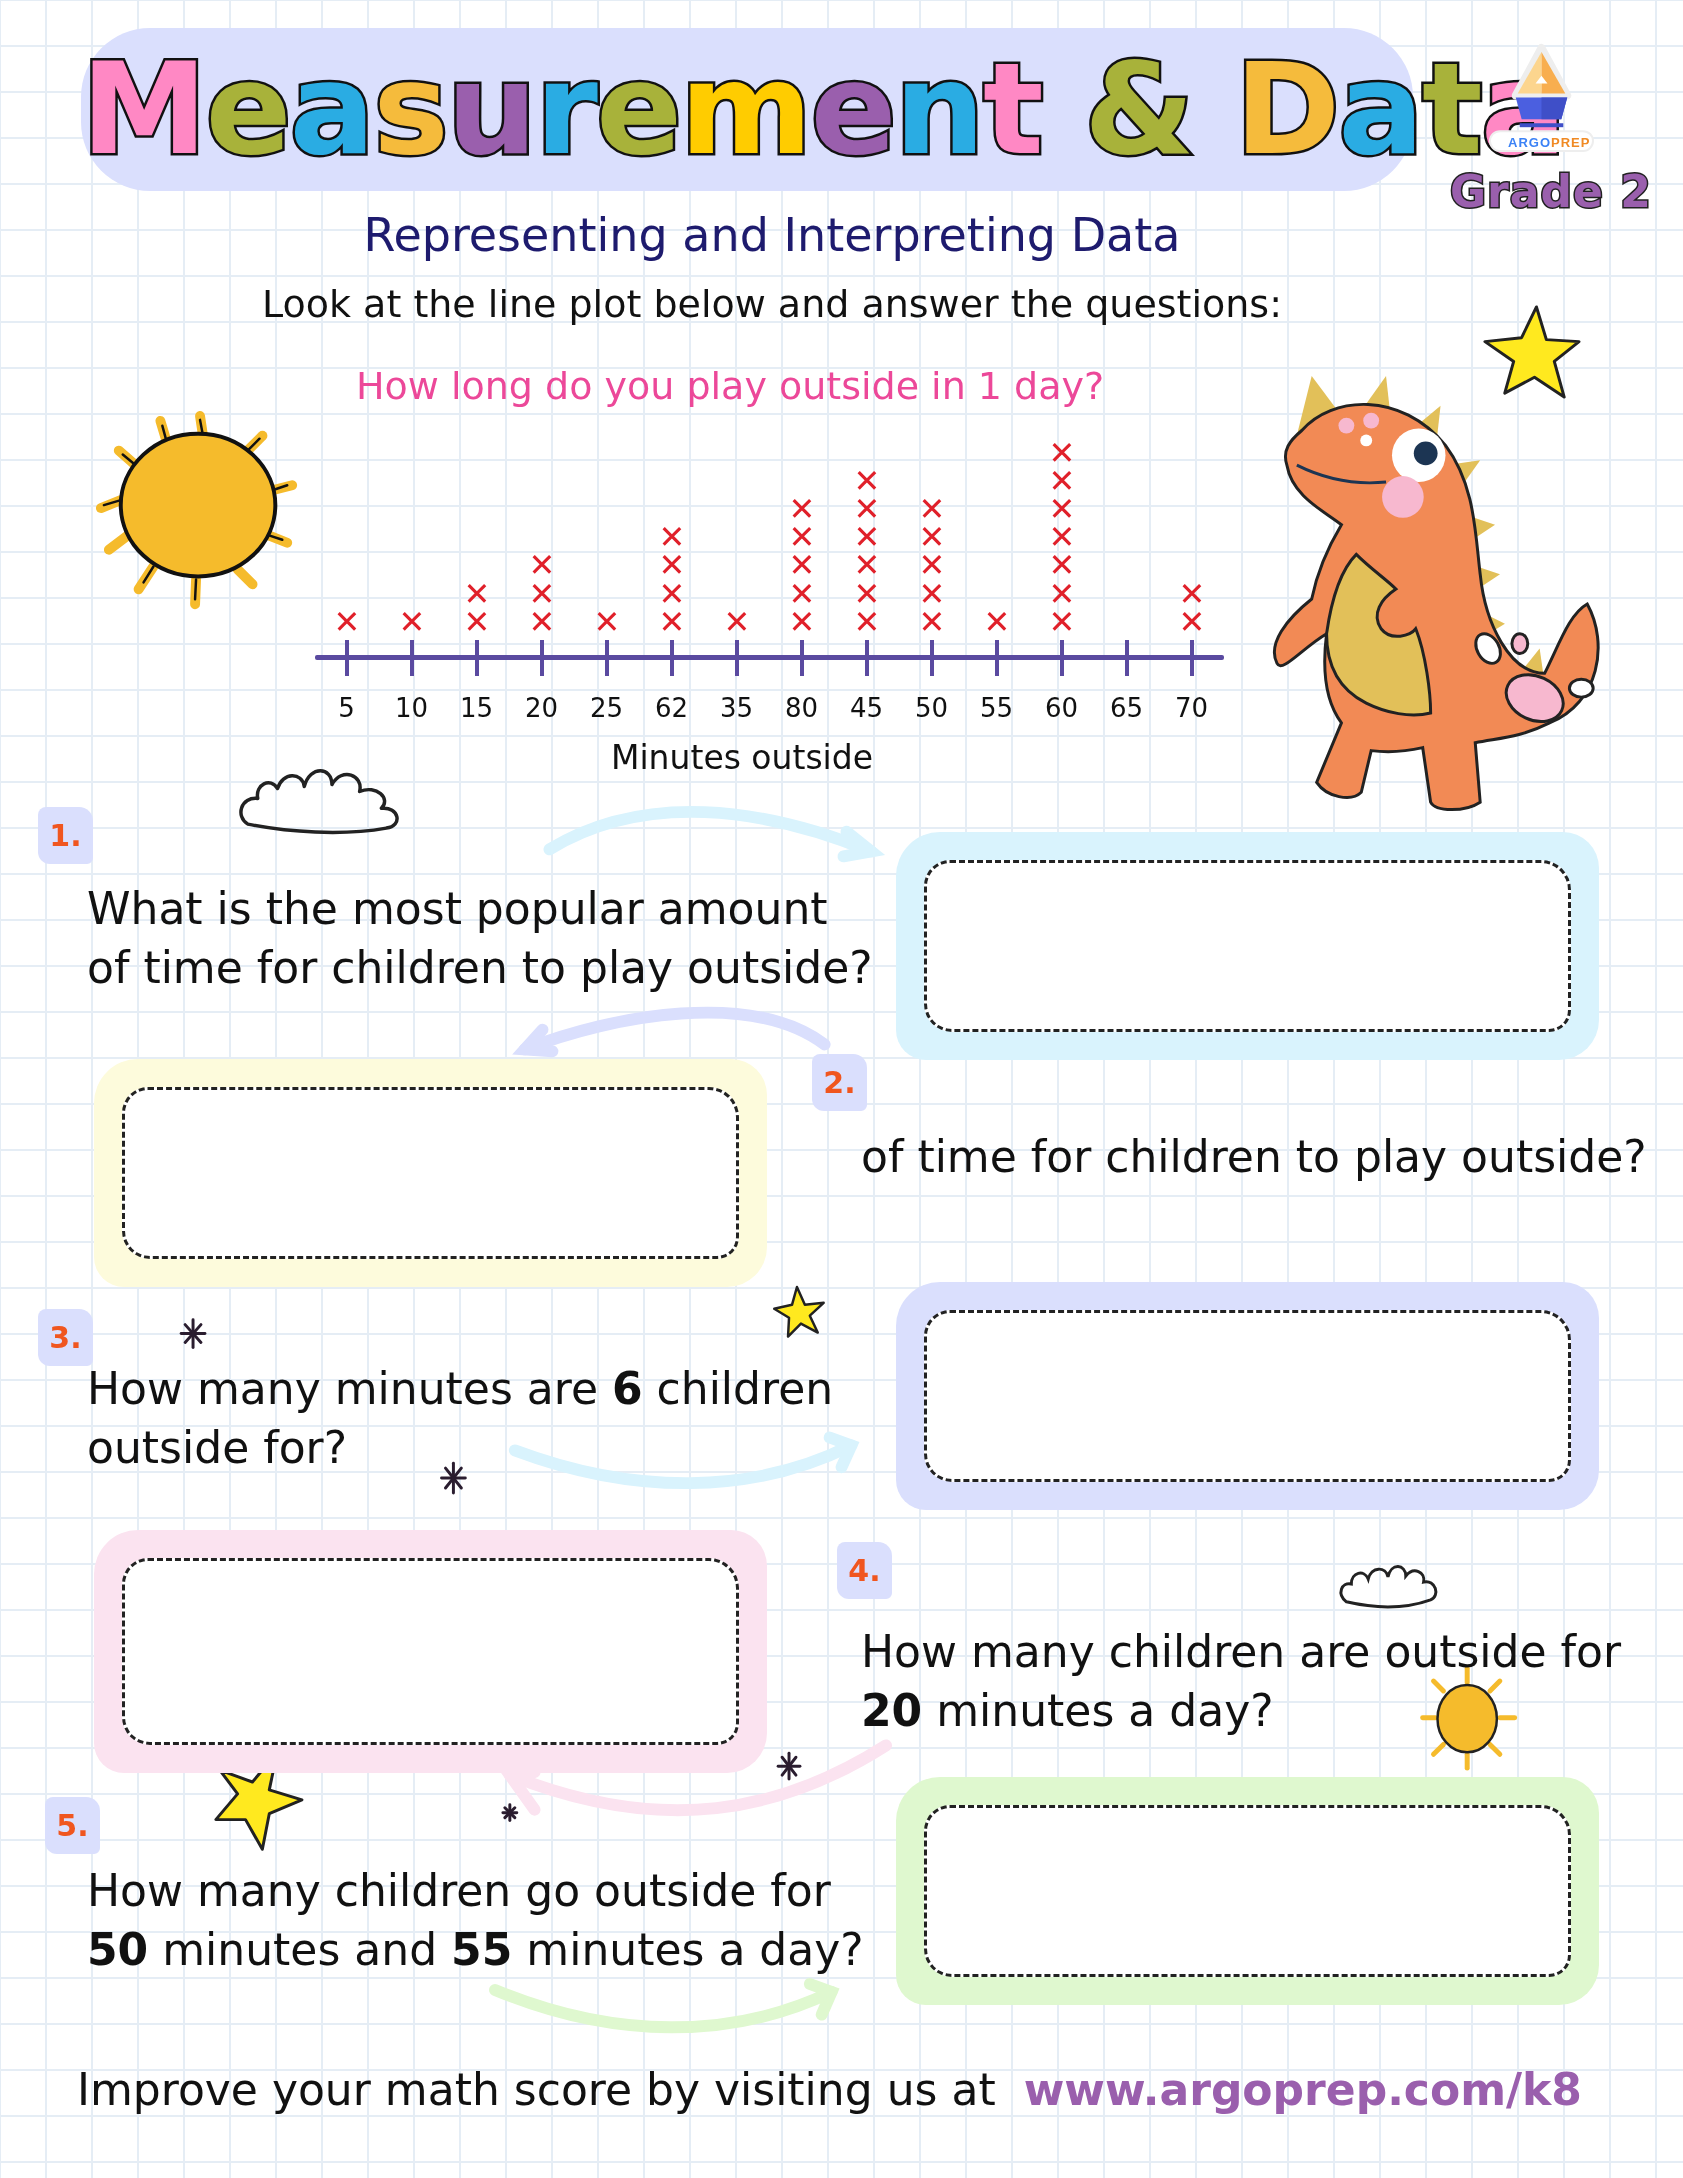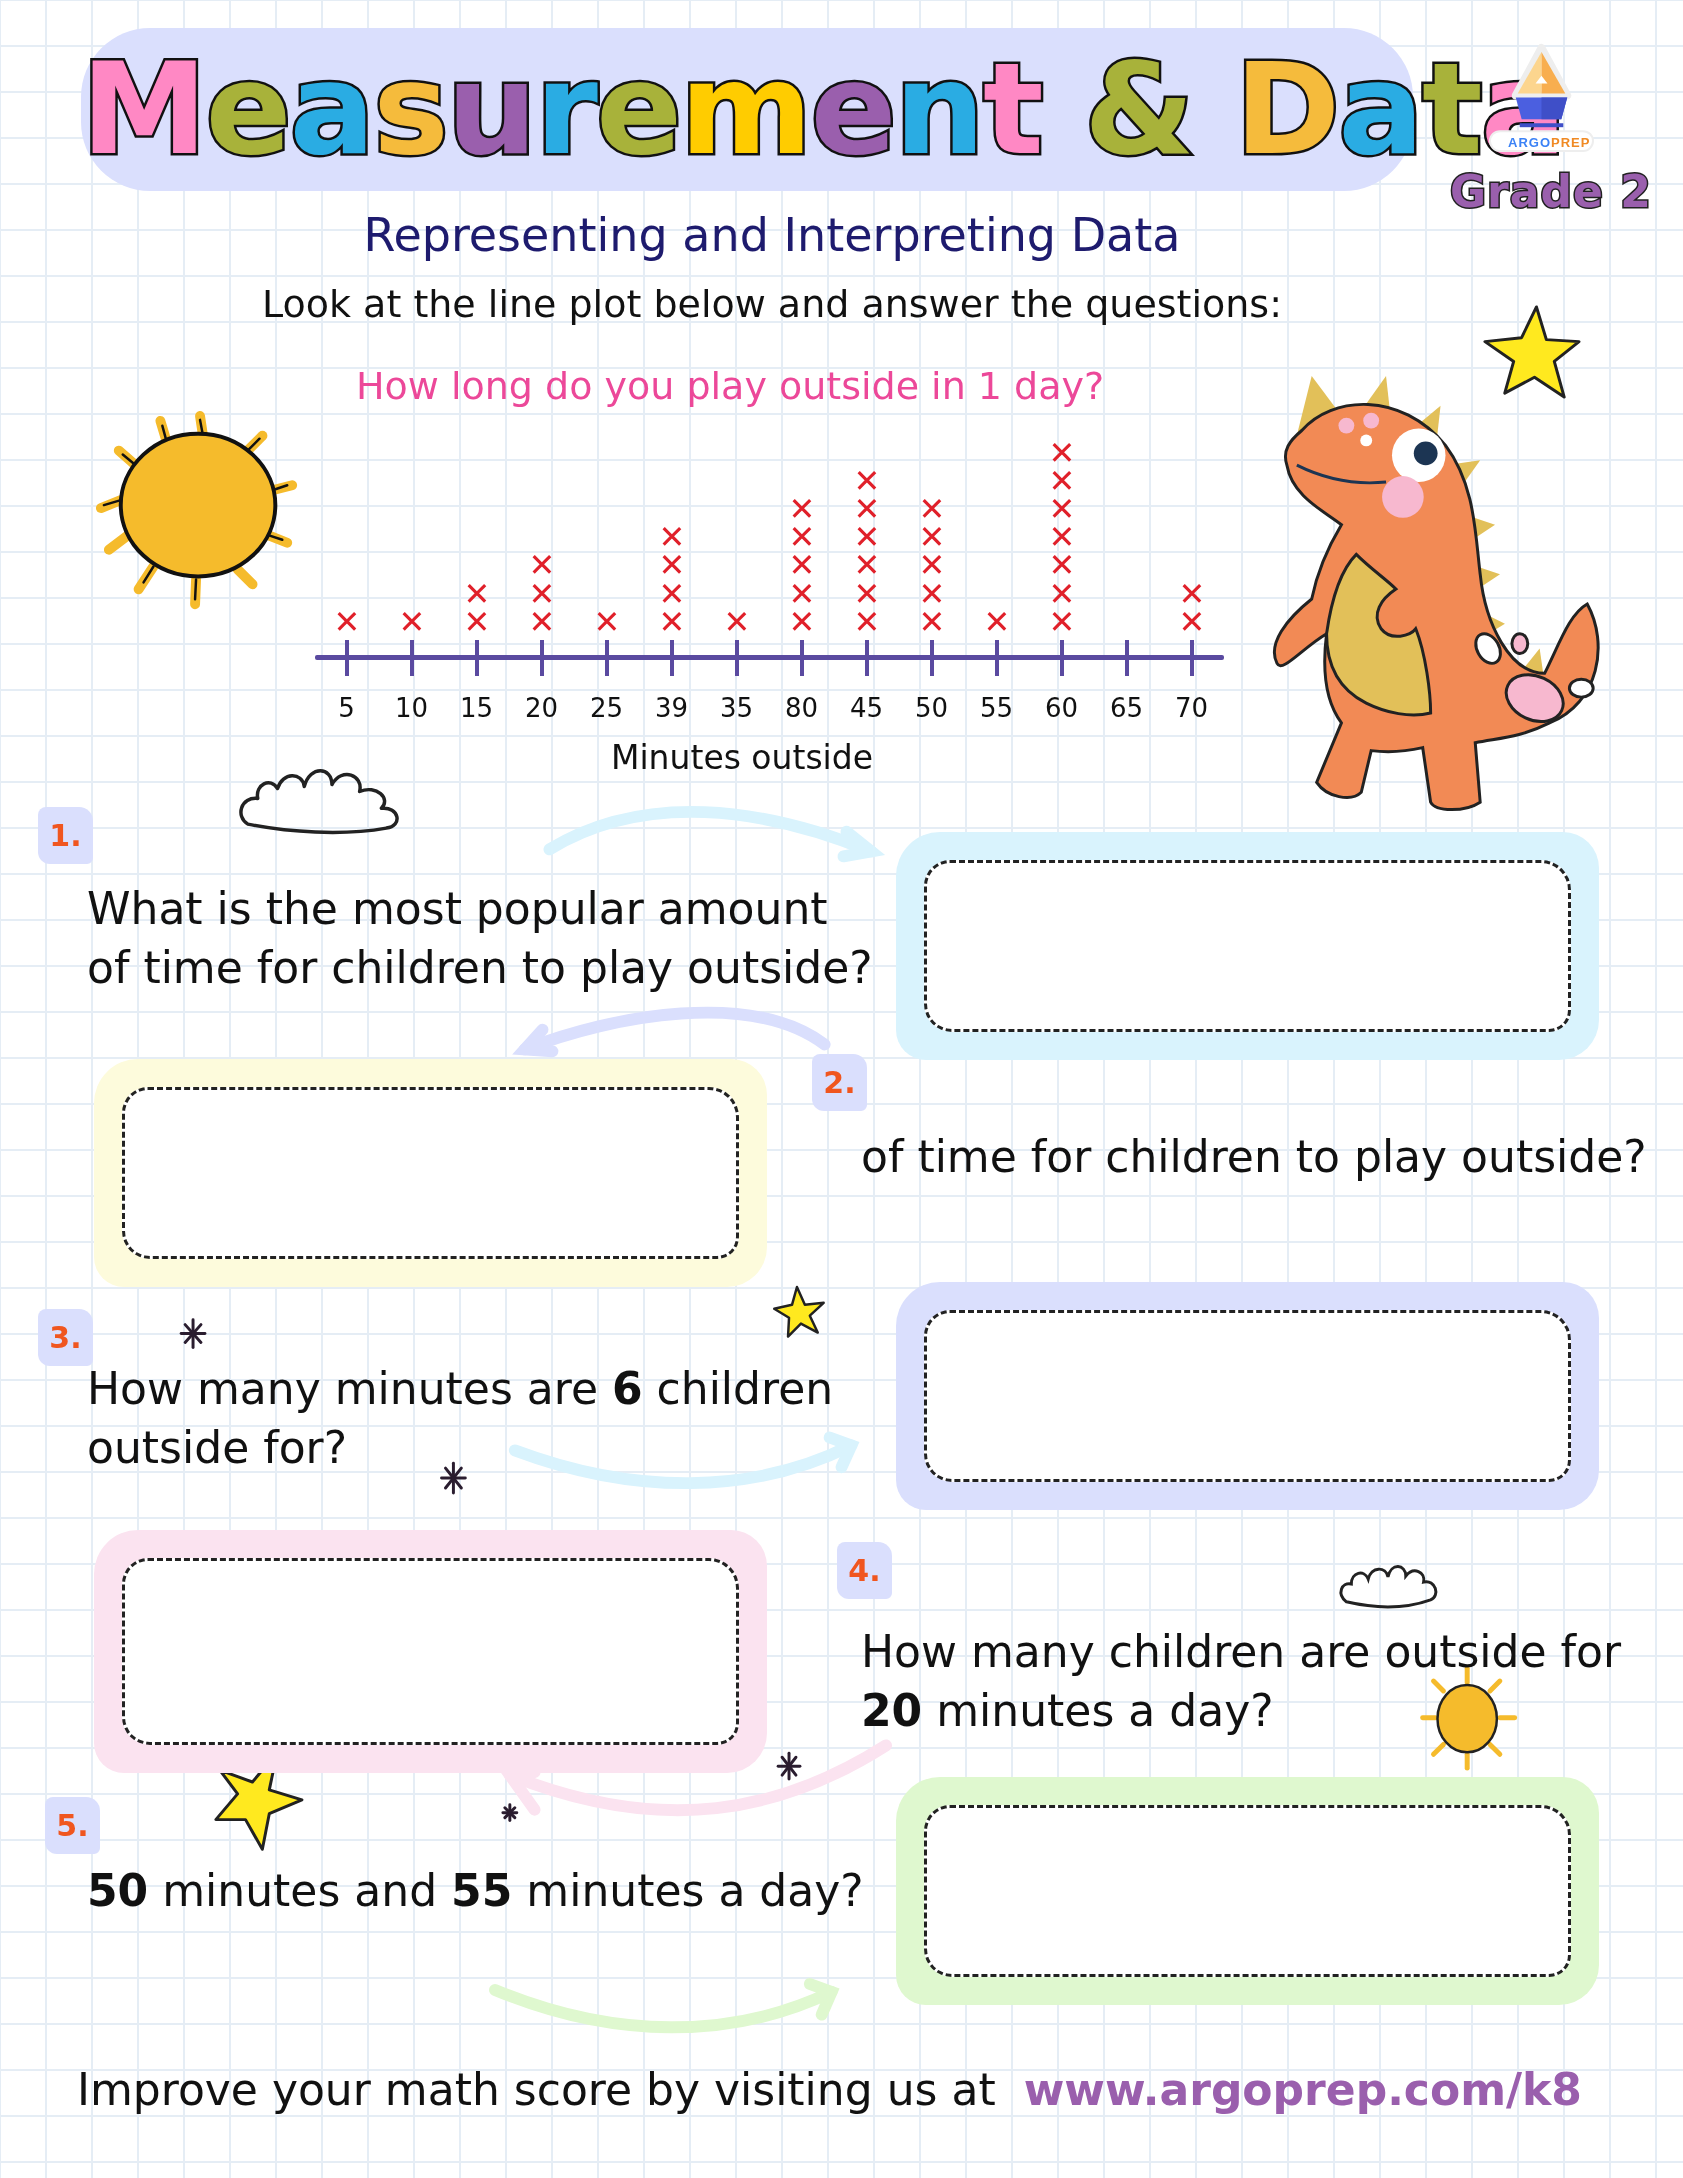--- a/index.html
+++ b/index.html
@@ -170,21 +170,21 @@
     <div class="abs xmark" style="left: 477px; top: 581px; color: rgb(224, 32, 42);">✕</div>
     <div class="abs tick" style="left: 542px; background: rgb(90, 74, 160);"></div>
     <div class="abs tick-label" style="left: 542px;">20</div>
     <div class="abs xmark" style="left: 542px; top: 609px; color: rgb(224, 32, 42);">✕</div>
     <div class="abs xmark" style="left: 542px; top: 581px; color: rgb(224, 32, 42);">✕</div>
     <div class="abs xmark" style="left: 542px; top: 552px; color: rgb(224, 32, 42);">✕</div>
     <div class="abs tick" style="left: 607px; background: rgb(90, 74, 160);"></div>
     <div class="abs tick-label" style="left: 607px;">25</div>
     <div class="abs xmark" style="left: 607px; top: 609px; color: rgb(224, 32, 42);">✕</div>
     <div class="abs tick" style="left: 672px; background: rgb(90, 74, 160);"></div>
-    <div class="abs tick-label" style="left: 672px;">39</div>
+    <div class="abs tick-label" style="left: 672px;">62</div>
     <div class="abs xmark" style="left: 672px; top: 609px; color: rgb(224, 32, 42);">✕</div>
     <div class="abs xmark" style="left: 672px; top: 581px; color: rgb(224, 32, 42);">✕</div>
     <div class="abs xmark" style="left: 672px; top: 552px; color: rgb(224, 32, 42);">✕</div>
     <div class="abs xmark" style="left: 672px; top: 524px; color: rgb(224, 32, 42);">✕</div>
     <div class="abs tick" style="left: 737px; background: rgb(90, 74, 160);"></div>
     <div class="abs tick-label" style="left: 737px;">35</div>
     <div class="abs xmark" style="left: 737px; top: 609px; color: rgb(224, 32, 42);">✕</div>
     <div class="abs tick" style="left: 802px; background: rgb(90, 74, 160);"></div>
     <div class="abs tick-label" style="left: 802px;">80</div>
     <div class="abs xmark" style="left: 802px; top: 609px; color: rgb(224, 32, 42);">✕</div>
@@ -315,20 +315,21 @@
   <div class="answer-inner"></div>
 </div>
 <div class="abs badge" style="left:837px; top:1542px;">4.</div>
 <div class="abs question" style="left:861px; top:1622px;">
   <div>How many children are outside for</div>
   <div><b>20</b><span> minutes a day?</span></div>
 </div>
 
 <div class="abs badge" style="left:45px; top:1797px;">5.</div>
 <div class="abs question" style="left:87px; top:1861px;">
+  <div>How many children go outside for</div>
   <div><b>50</b><span> minutes and </span><b>55</b><span> minutes a day?</span></div>
 </div>
 <div class="abs answer-box" style="left: 896px; top: 1777px; width: 703px; height: 228px; background: rgb(223, 248, 207);">
   <div class="answer-inner"></div>
 </div>
 
 <div class="abs footer-text">
   <span>Improve your math score by visiting us at</span>&nbsp;
   <span class="footer-link">www.argoprep.com/k8</span>
 </div>

